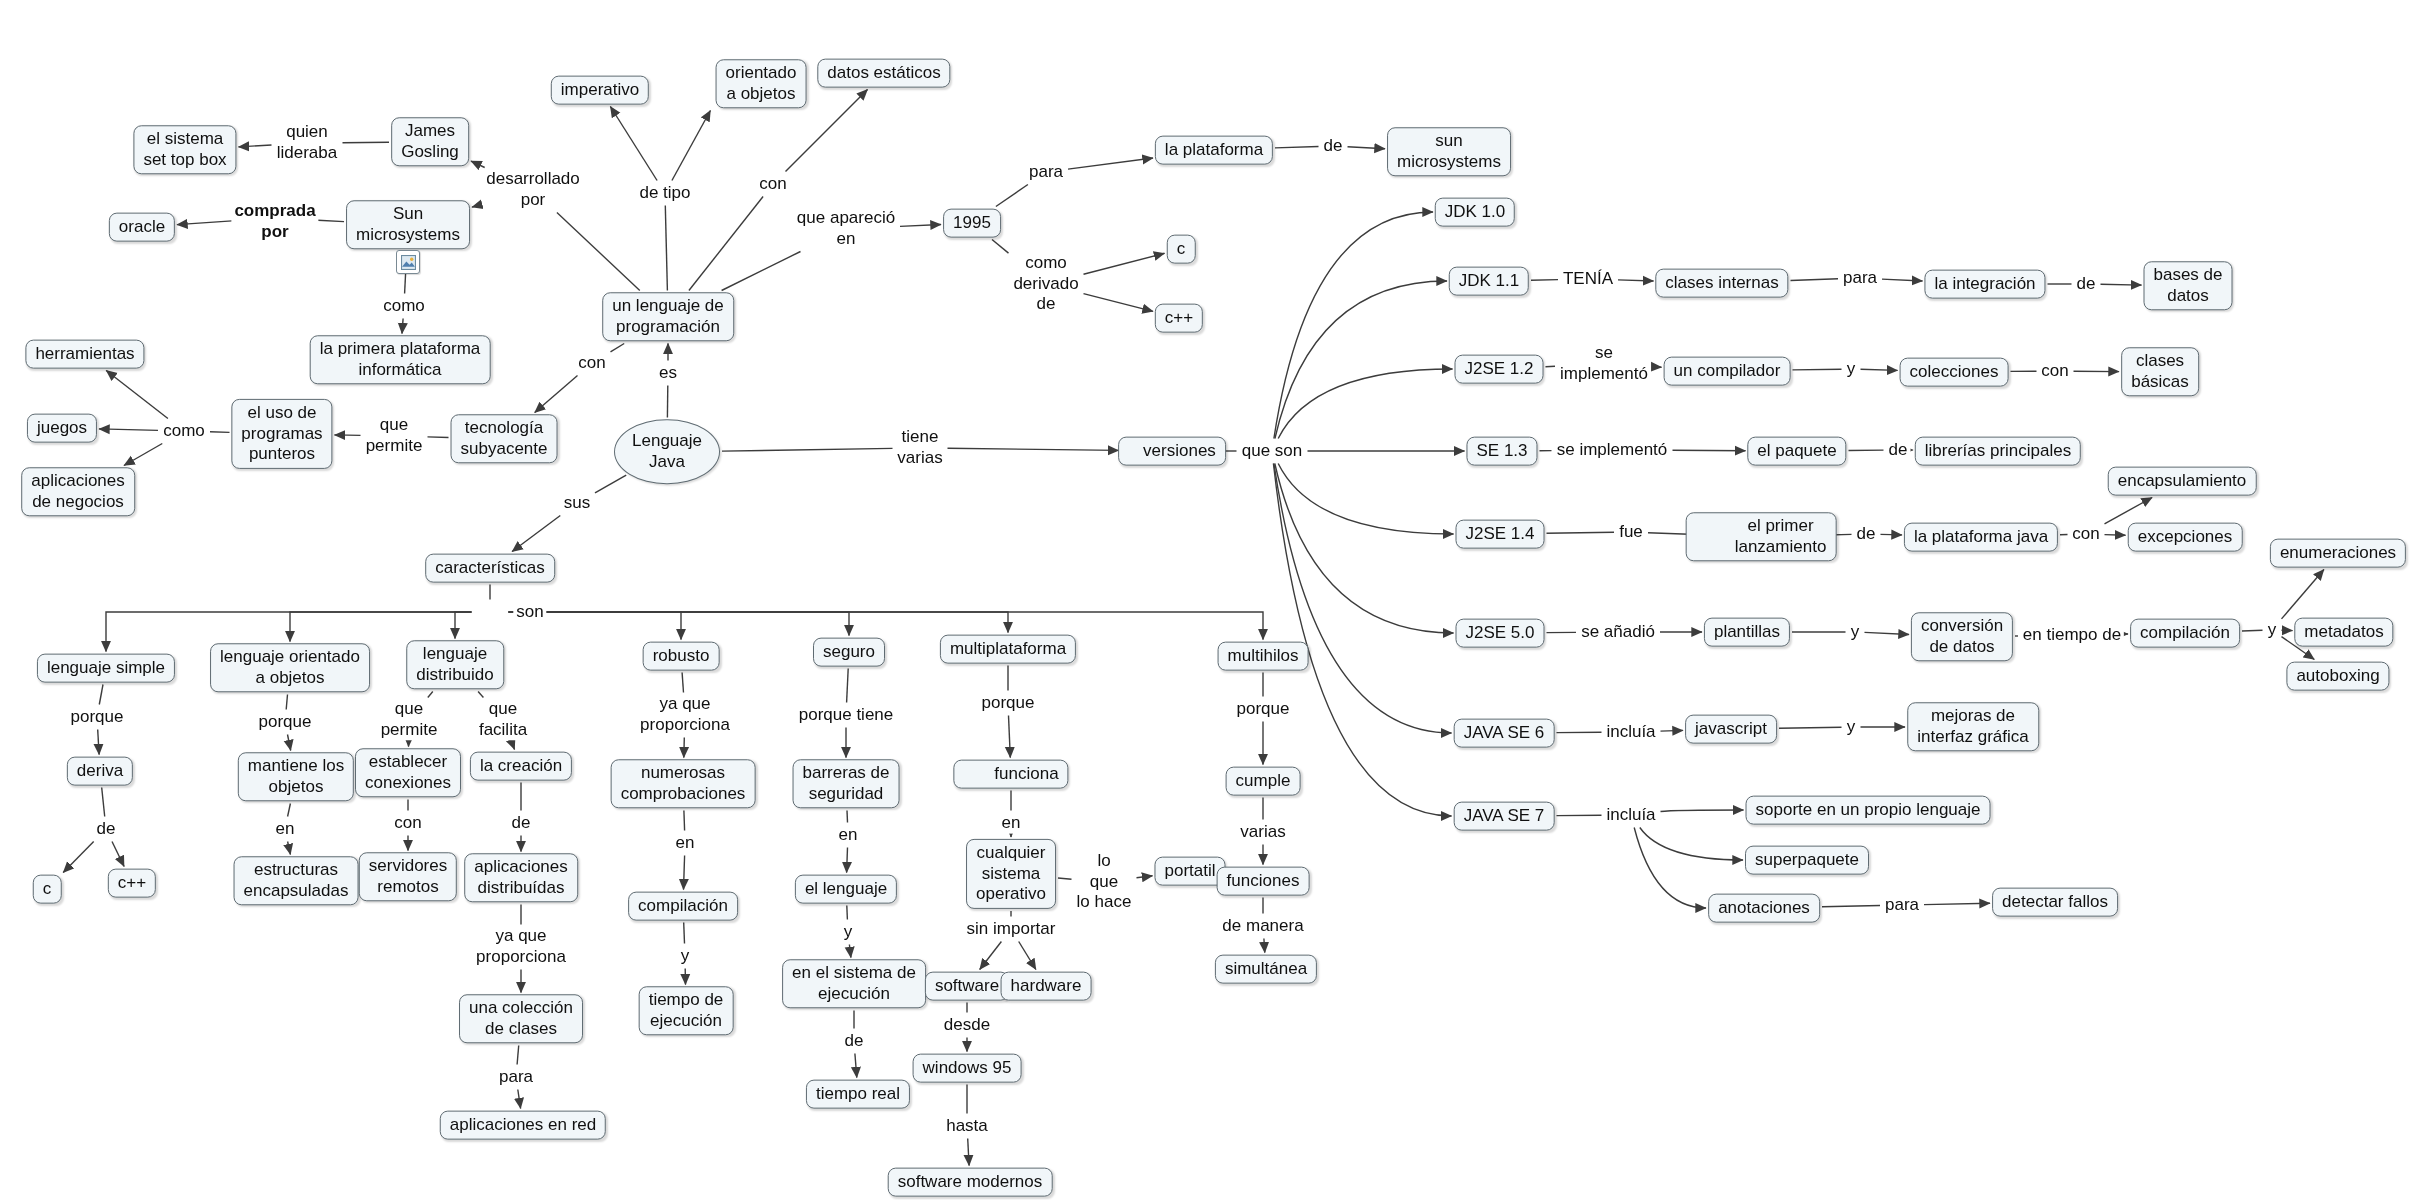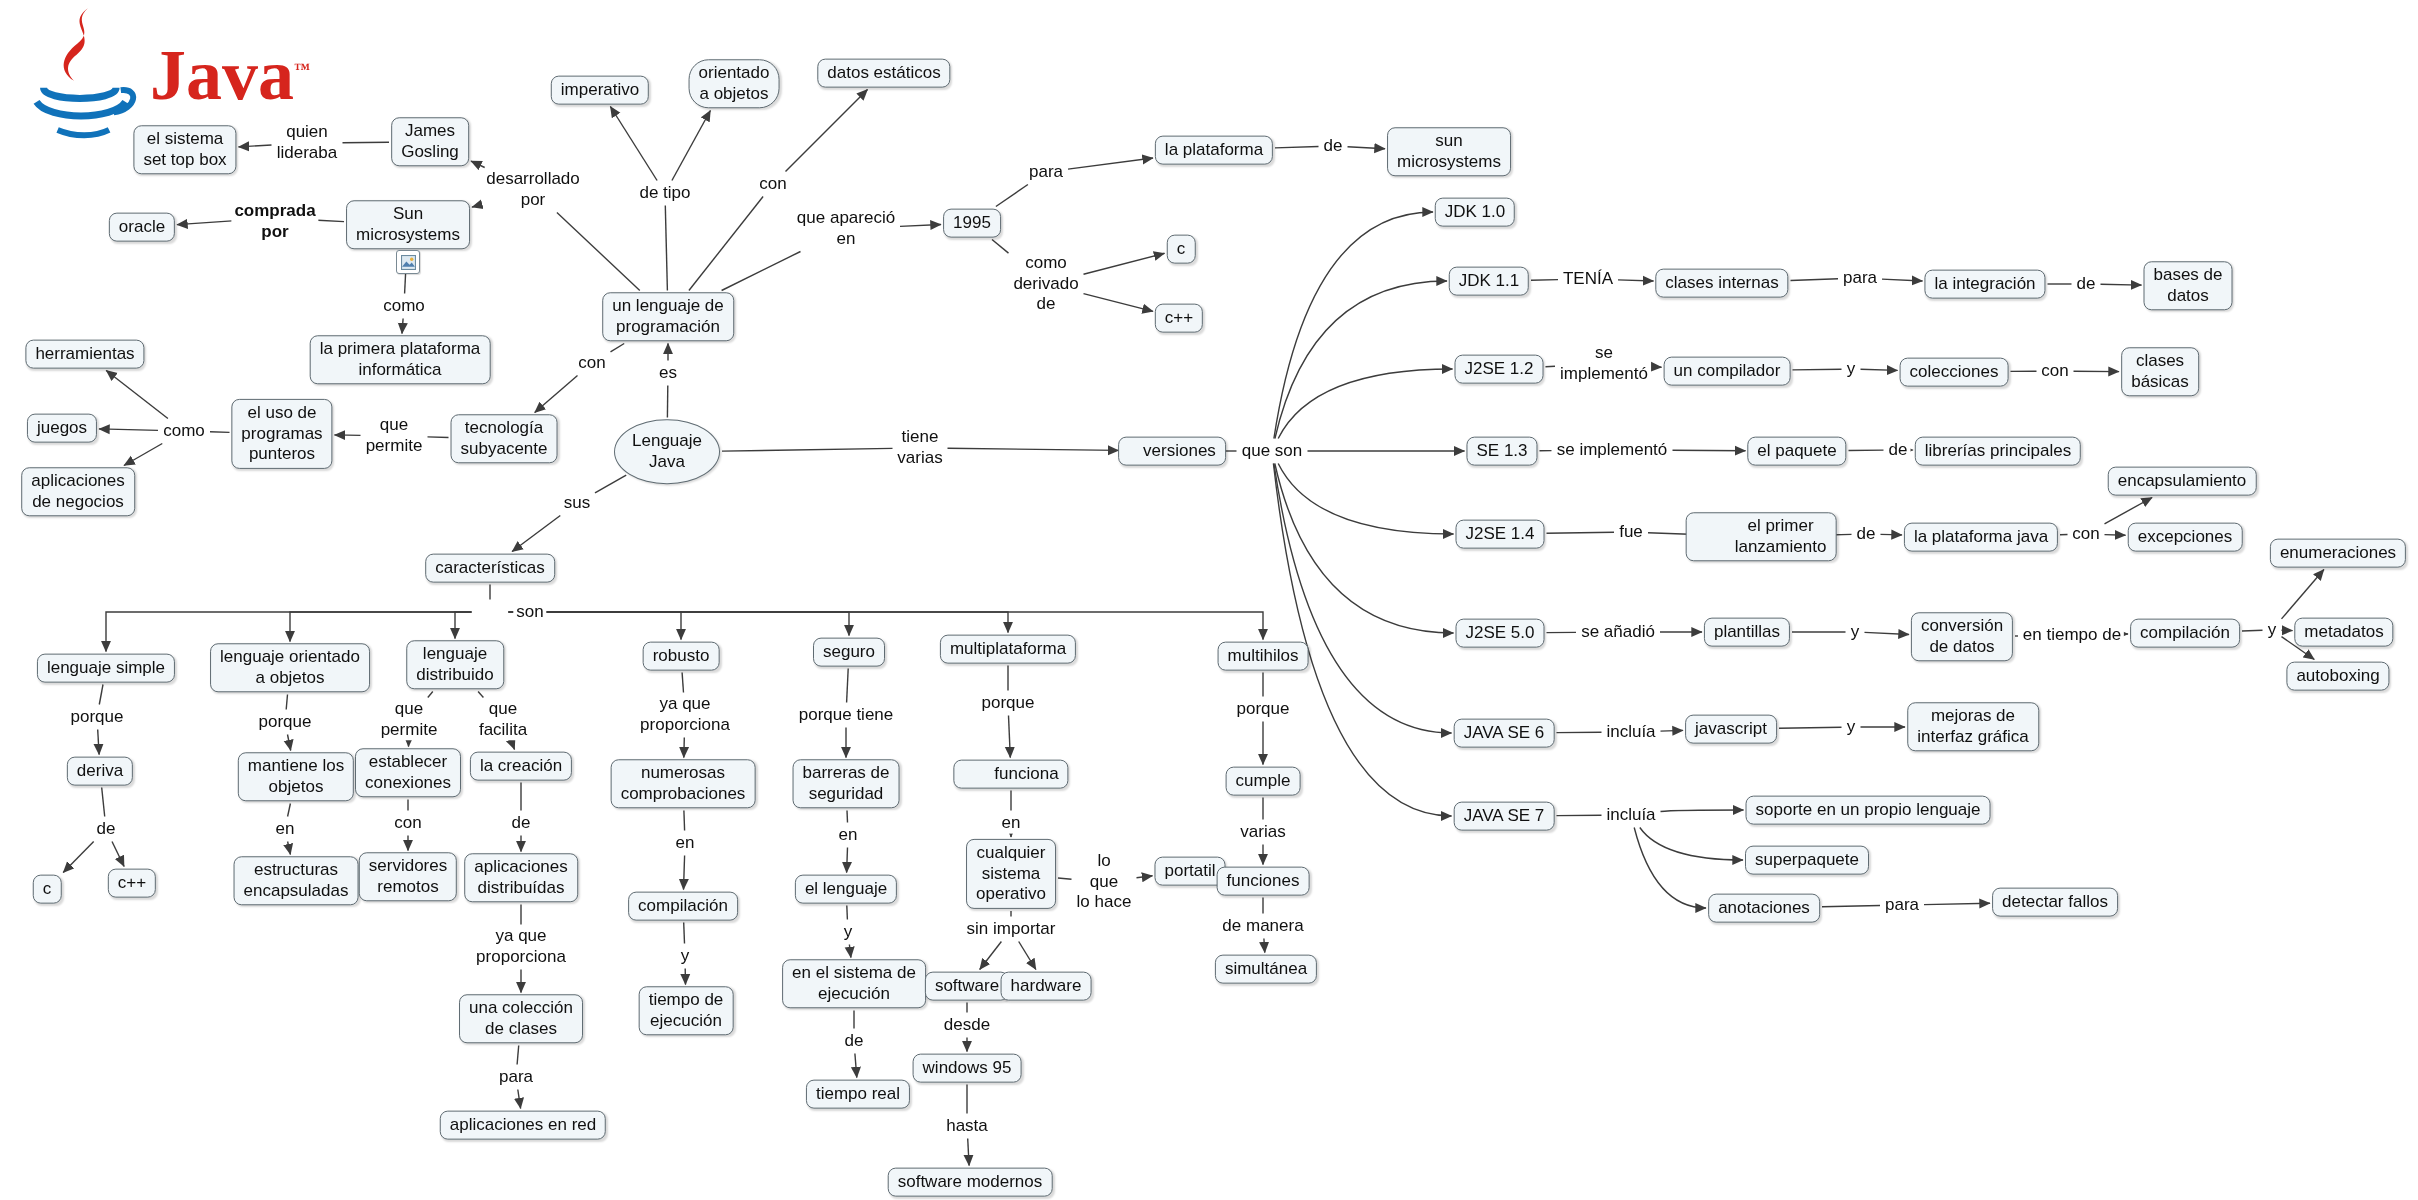--- a/index.html
+++ b/index.html
@@ -232,21 +232,21 @@
       <div class="node box" style="left: 408px; top: 225px;">Sun
 microsystems</div>
       <div class="node attachment" style="left: 408px; top: 262px;"><svg width="15" height="15" viewBox="0 0 14 14">
           <rect x="0.5" y="0.5" width="13" height="13" fill="#dce9f2" stroke="#6b8ba0"></rect>
           <path d="M1 11 L5 6 L8 9 L10 7 L13 11 Z" fill="#4f7fae"></path>
           <circle cx="10" cy="4" r="1.6" fill="#e9b13c"></circle>
         </svg></div>
       <div class="node box" style="left: 400px; top: 360px;">la primera plataforma
 informática</div>
       <div class="node box" style="left: 600px; top: 90px;">imperativo</div>
-      <div class="node box" style="left: 734px; top: 84px; border-radius: 20px;">orientado
+      <div class="node box" style="left: 761px; top: 84px;">orientado
 a objetos</div>
       <div class="node box" style="left: 884px; top: 73px;">datos estáticos</div>
       <div class="node box" style="left: 668px; top: 317px;">un lenguaje de
 programación</div>
       <div class="node box" style="left: 972px; top: 223px;">1995</div>
       <div class="node box" style="left: 1214px; top: 150px;">la plataforma</div>
       <div class="node box" style="left: 1449px; top: 152px;">sun
 microsystems</div>
       <div class="node box" style="left: 1181px; top: 249px;">c</div>
       <div class="node box" style="left: 1179px; top: 318px;">c++</div>
@@ -422,23 +422,13 @@
       <div class="node box" style="left: 970px; top: 1182px;">software modernos</div>
       <div class="node box" style="left: 1263px; top: 656px;">multihilos</div>
       <div class="node label" style="left: 1263px; top: 709px;">porque</div>
       <div class="node box" style="left: 1263px; top: 781px;">cumple</div>
       <div class="node label" style="left: 1263px; top: 832px;">varias</div>
       <div class="node box" style="left: 1263px; top: 881px;">funciones</div>
       <div class="node label" style="left: 1263px; top: 926px;">de manera</div>
       <div class="node box" style="left: 1266px; top: 969px;">simultánea</div>
     </div>
 
-  <div class="java-logo">
-    <svg width="118" height="138" viewBox="0 0 100 118">
-      <path d="M56 2 C36 16, 66 26, 46 42 C38 48, 36 56, 44 64 C30 55, 34 42, 47 32 C62 21, 42 14, 56 2 Z" fill="#d6251d"></path>
-      <path d="M18 70 C18 82, 80 82, 80 70" fill="none" stroke="#1072ba" stroke-width="6"></path>
-      <path d="M12 82 C22 98, 78 98, 88 82" fill="none" stroke="#1072ba" stroke-width="6"></path>
-      <path d="M30 106 C44 112, 62 112, 74 106" fill="none" stroke="#1072ba" stroke-width="5"></path>
-      <path d="M84 72 C100 70, 98 88, 78 91" fill="none" stroke="#1072ba" stroke-width="5"></path>
-    </svg>
-    <div class="java-logo-text"><span>Java</span><sup>™</sup></div>
-  </div>
 </div>
 
 </body></html>

